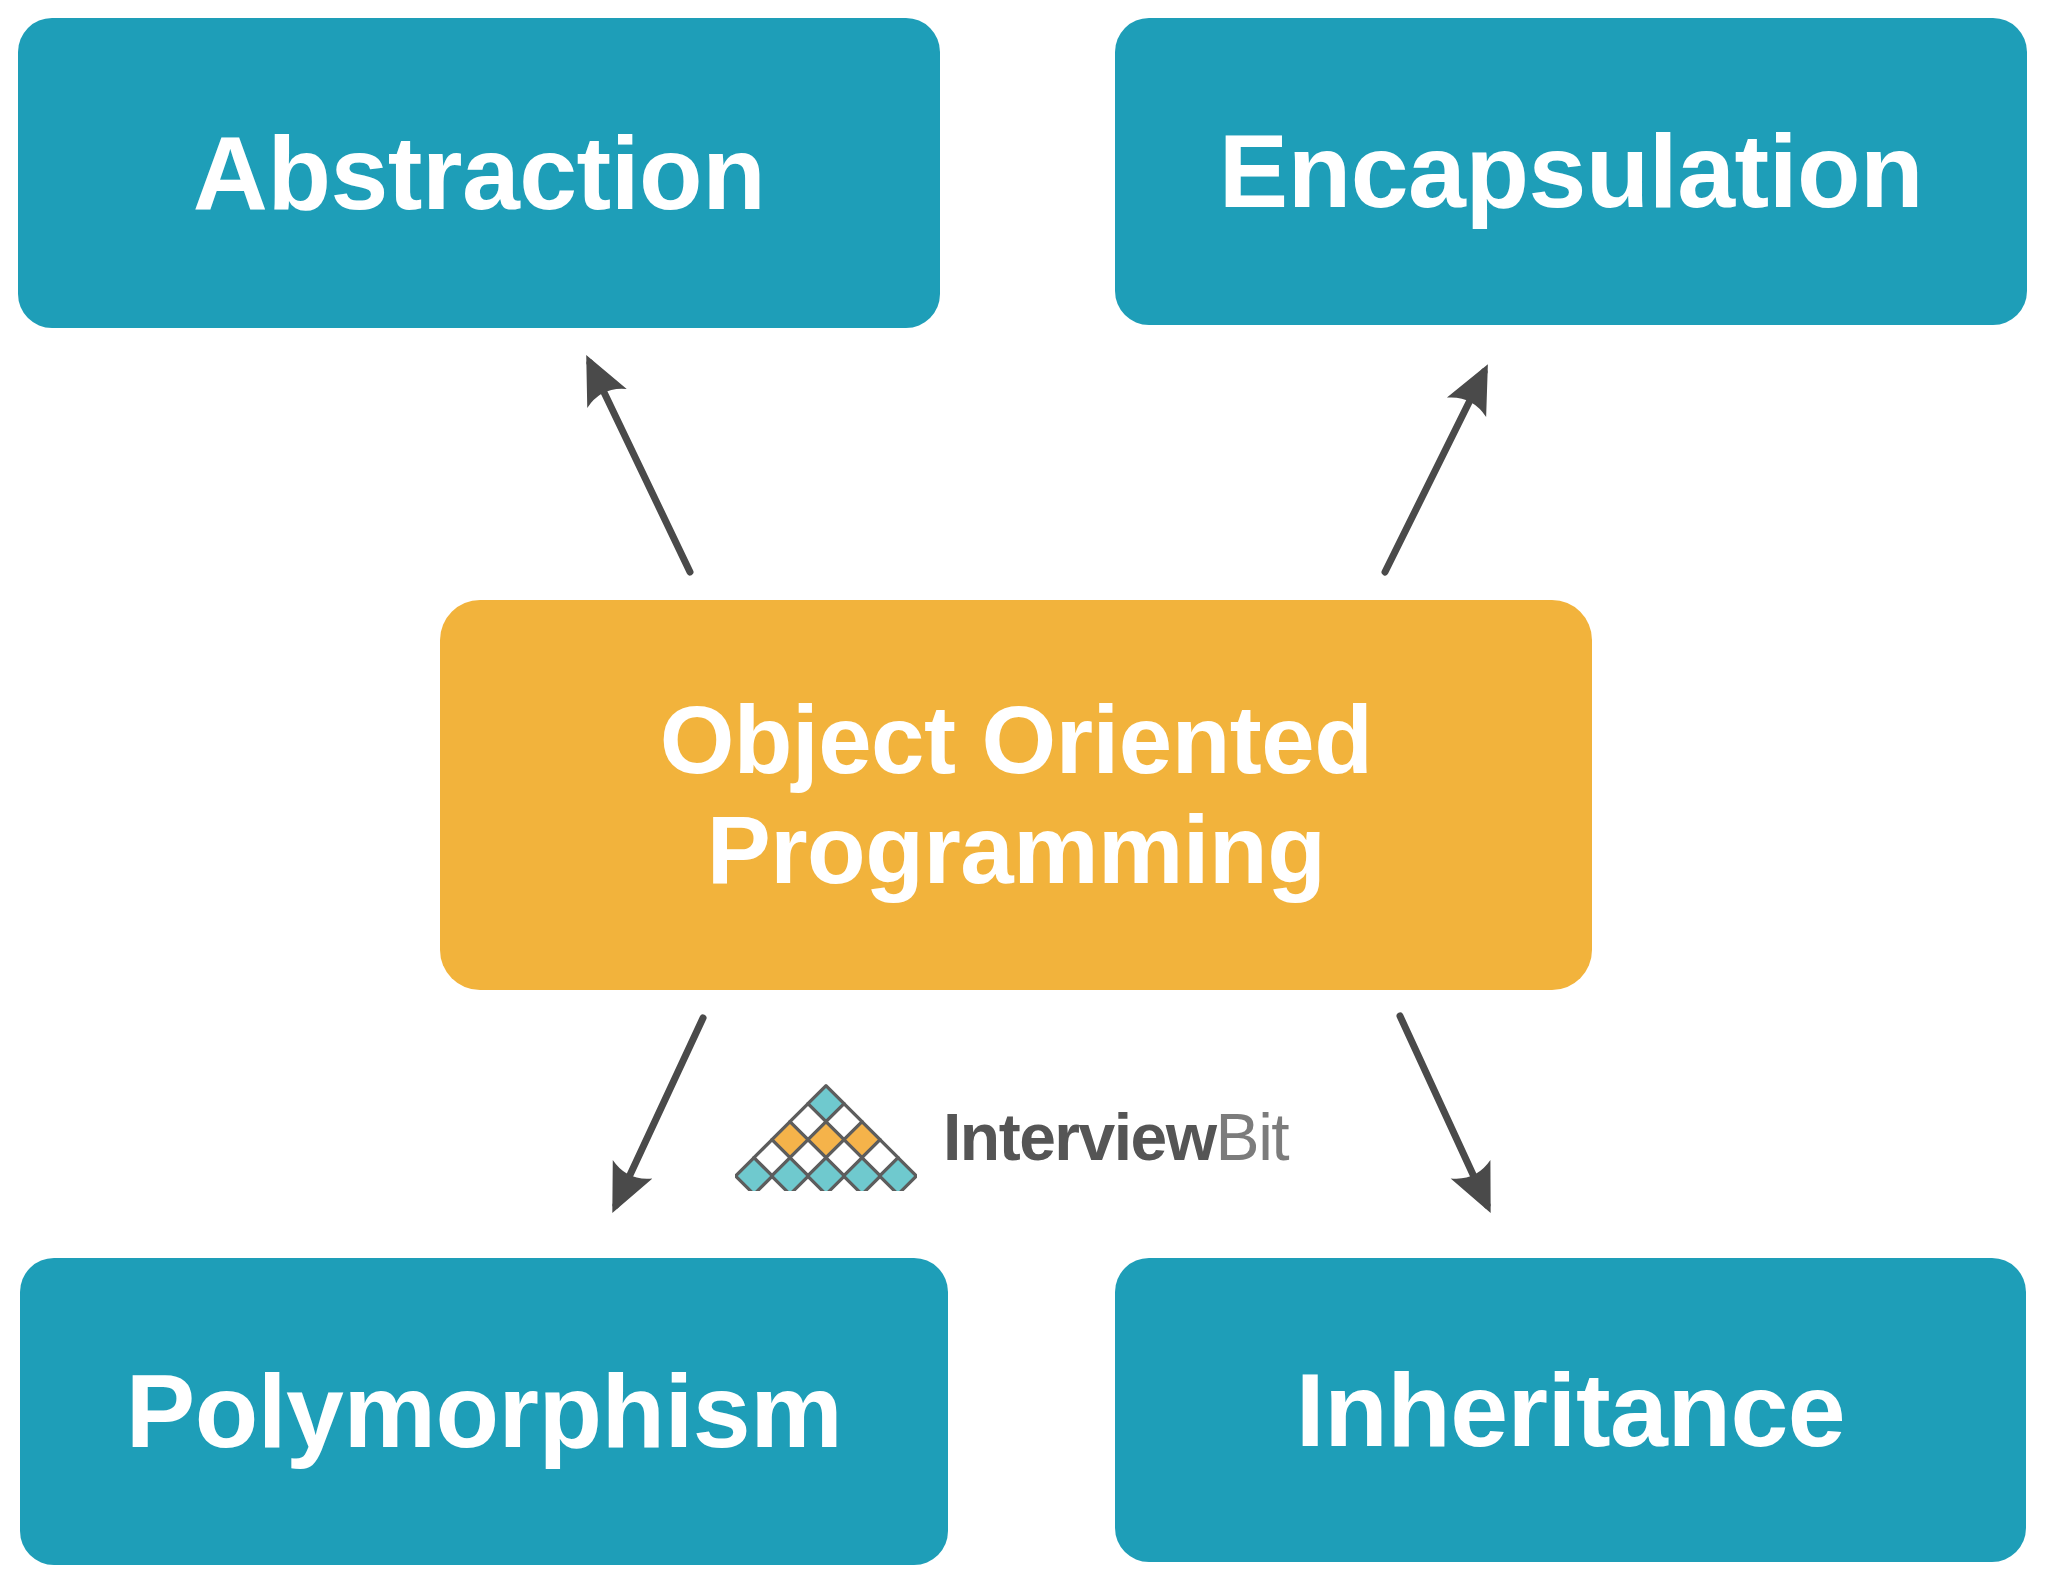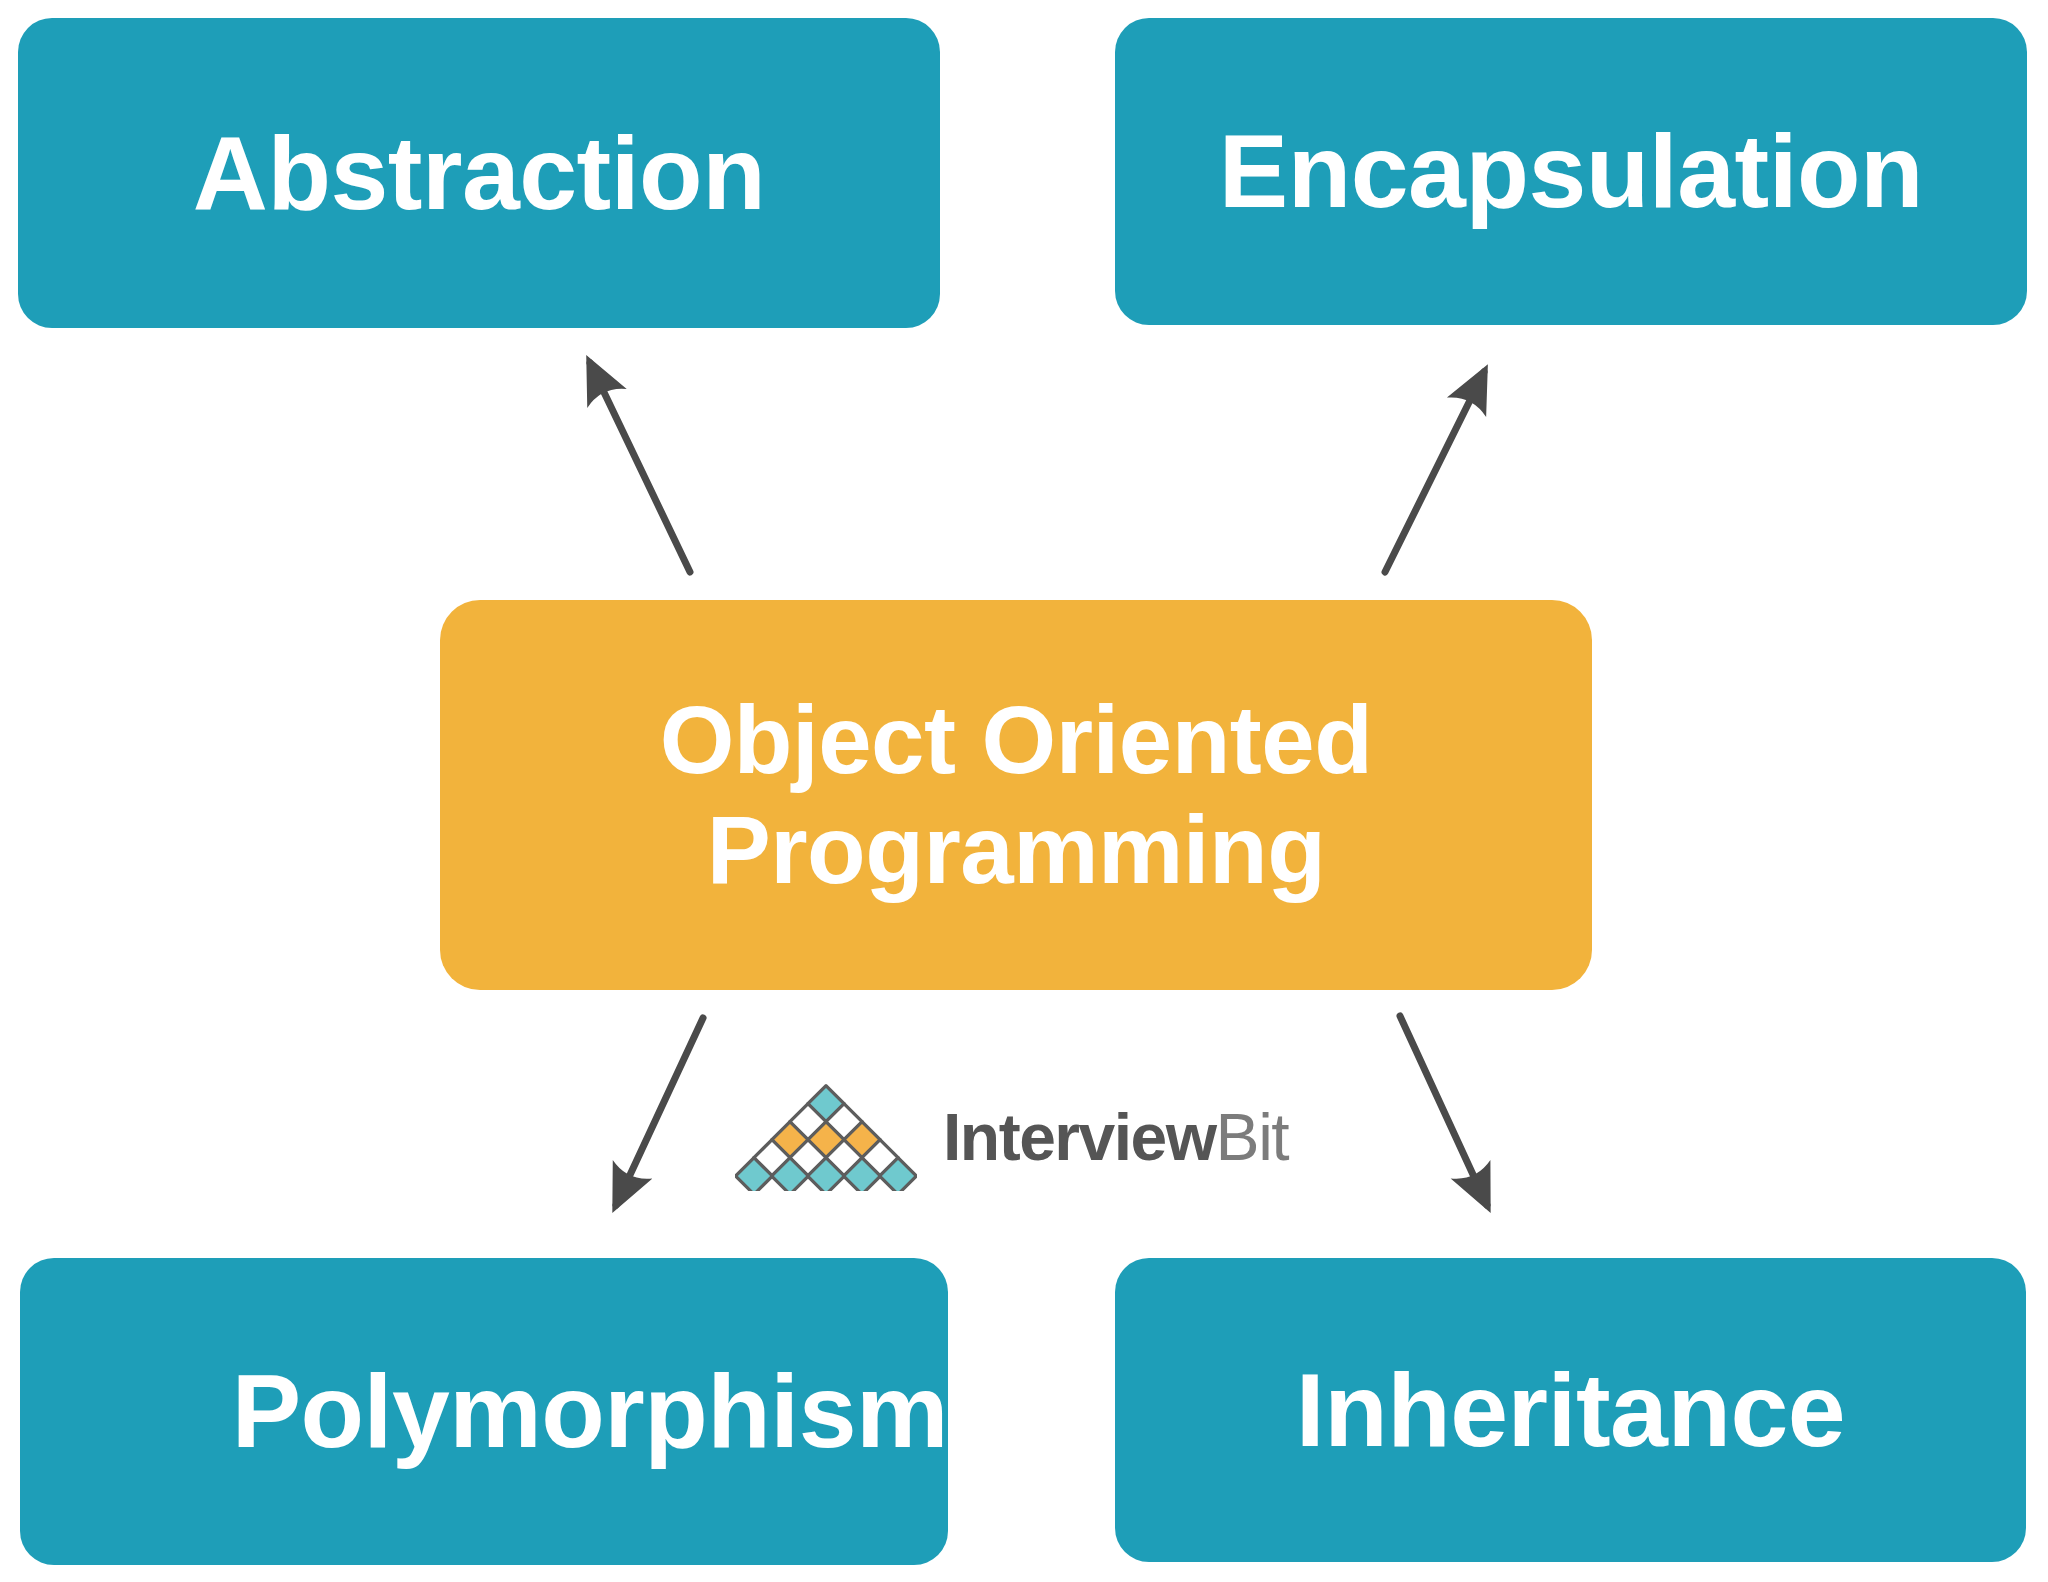--- a/index.html
+++ b/index.html
@@ -53,21 +53,21 @@
   }
   #node-polymorphism {
     left: 20px;   top: 1258px; width: 928px; height: 307px;
   }
   #node-inheritance {
     left: 1115px; top: 1258px; width: 911px; height: 304px;
   }
 
   #node-abstraction   .node-label { font-size: 104px; }
   #node-encapsulation .node-label { font-size: 104px; }
-  #node-polymorphism  .node-label { font-size: 104px; text-align: right; }
+  #node-polymorphism  .node-label { font-size: 104px; }
   #node-inheritance   .node-label { font-size: 104px; }
   #node-oop           .node-label { font-size: 96px; line-height: 1.15; }
 
   
   #arrows {
     position: absolute;
     left: 0; top: 0;
     width: 2048px;
     height: 1582px;
     pointer-events: none;

